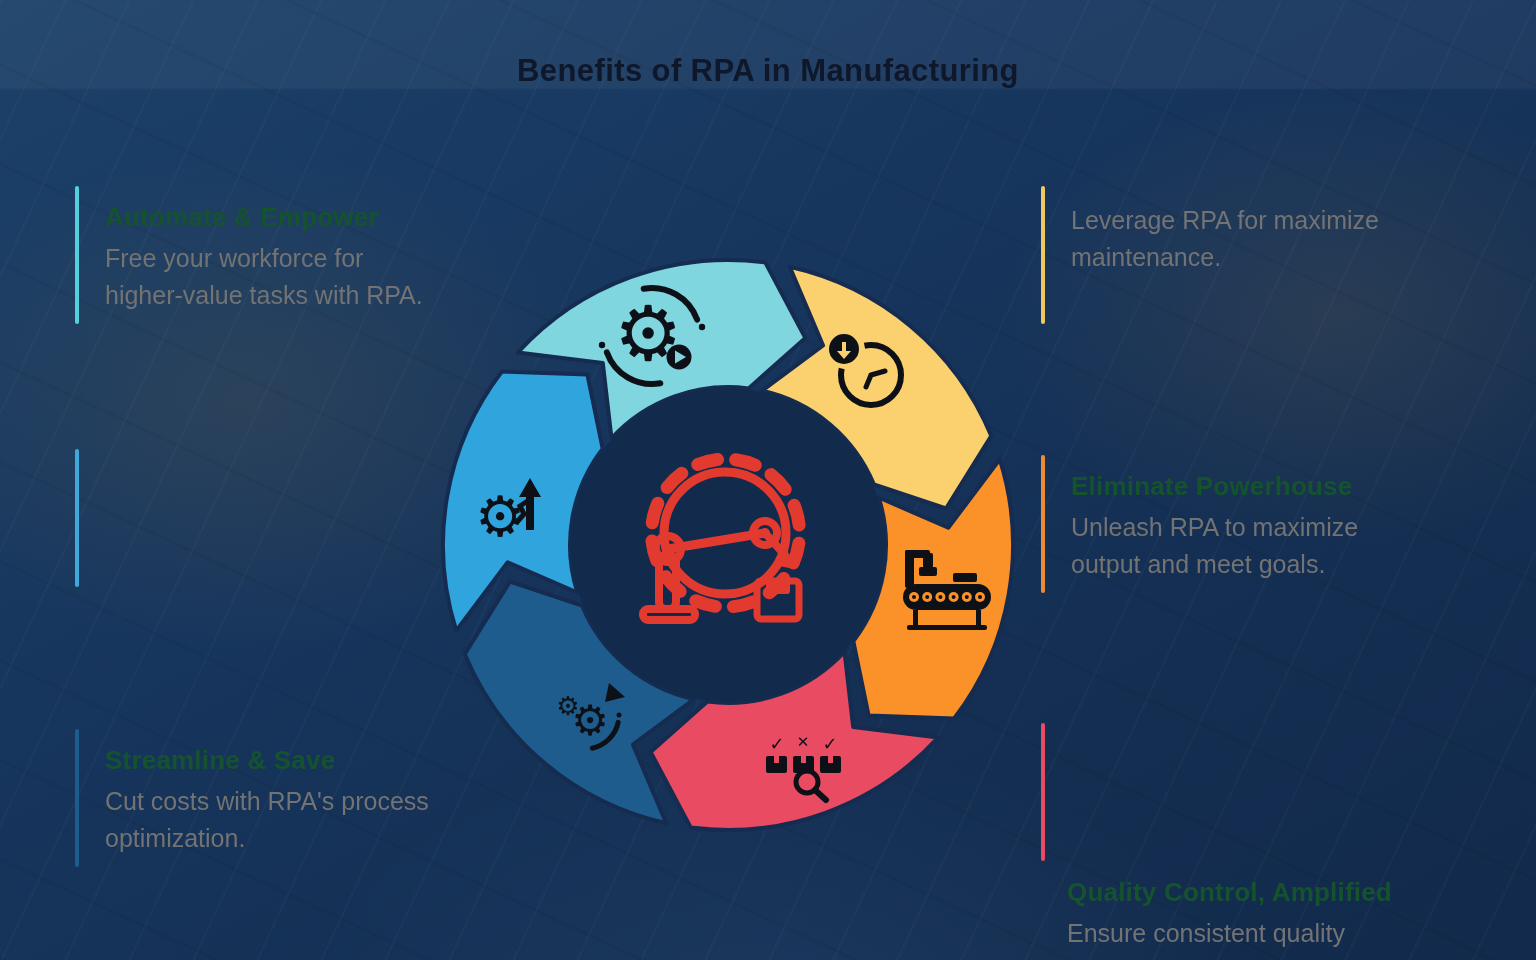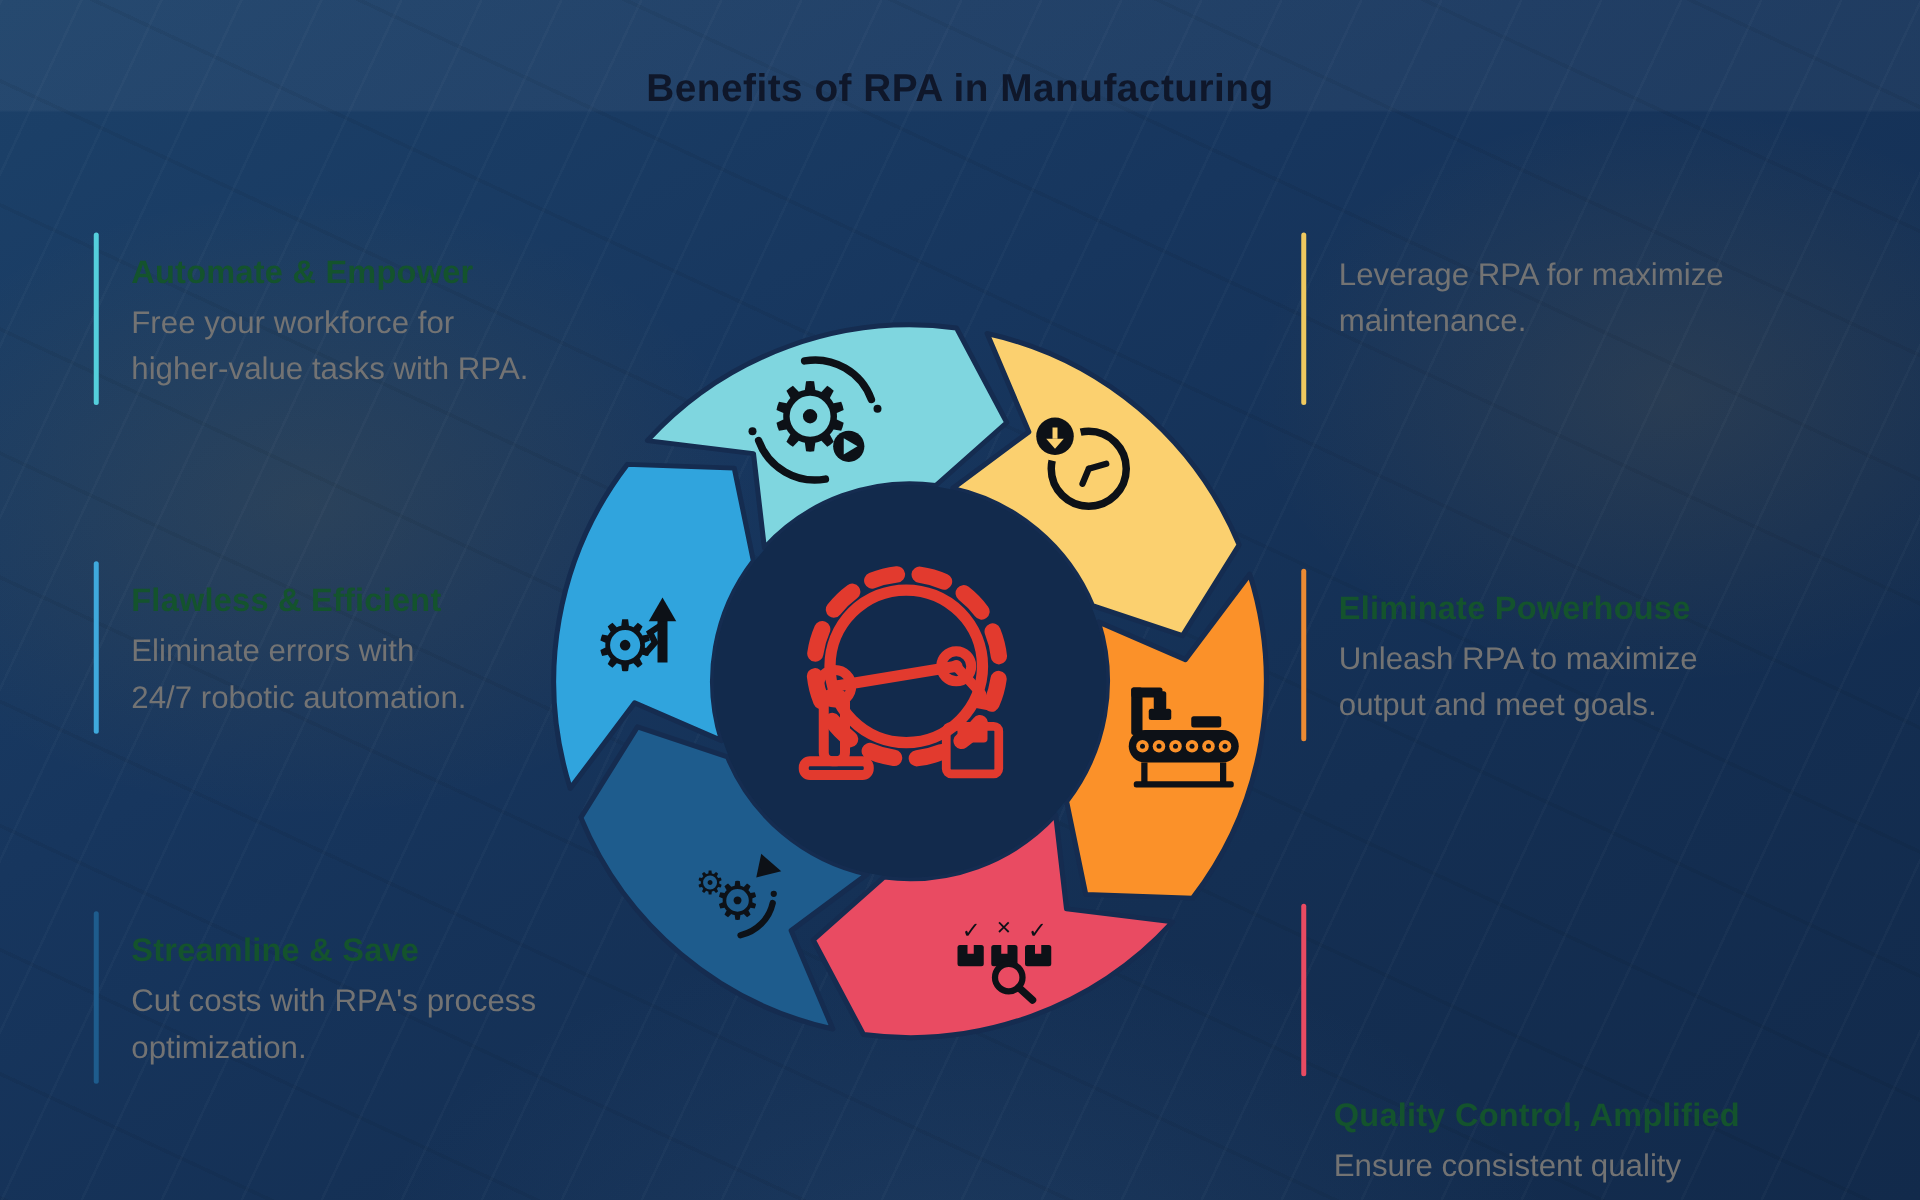--- a/index.html
+++ b/index.html
@@ -53,25 +53,20 @@
   <div class="accent-bar" style="background: rgb(84, 207, 220);"></div>
   <div class="benefit-text">
     <p class="benefit-heading">Automate &amp; Empower</p>
     <p class="benefit-body">Free your workforce for
 higher-value tasks with RPA.</p>
   </div>
 </div>
 
 <div class="benefit" style="left:75px;top:449px;">
   <div class="accent-bar" style="background: rgb(63, 169, 220);"></div>
-  <div class="benefit-text">
-    <p class="benefit-heading">Flawless &amp; Efficient</p>
-    <p class="benefit-body">Eliminate errors with
-24/7 robotic automation.</p>
-  </div>
 </div>
 
 <div class="benefit" style="left:75px;top:729px;">
   <div class="accent-bar" style="background: rgb(30, 92, 141);"></div>
   <div class="benefit-text">
     <p class="benefit-heading">Streamline &amp; Save</p>
     <p class="benefit-body">Cut costs with RPA's process
 optimization.</p>
   </div>
 </div>

